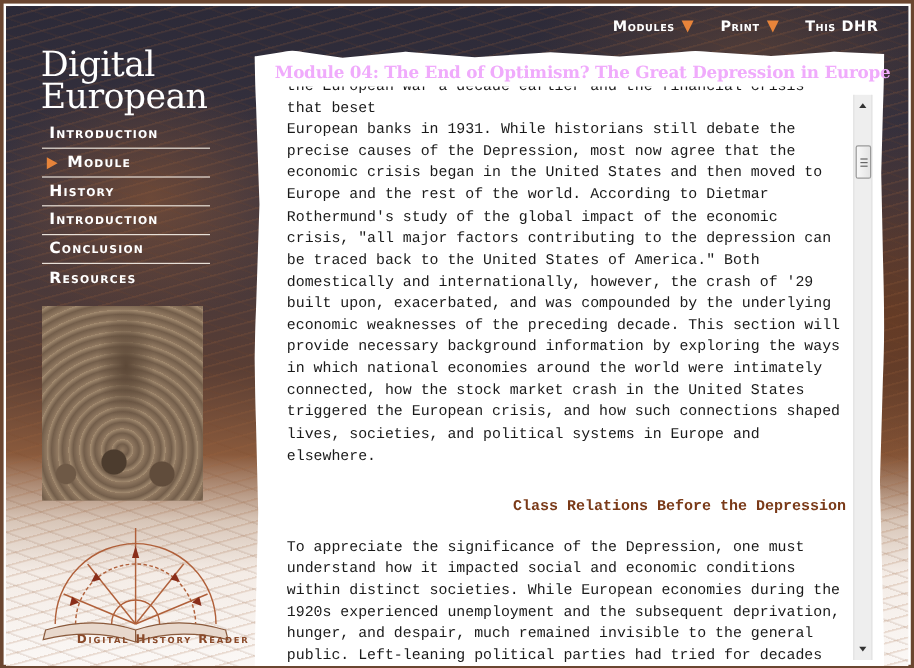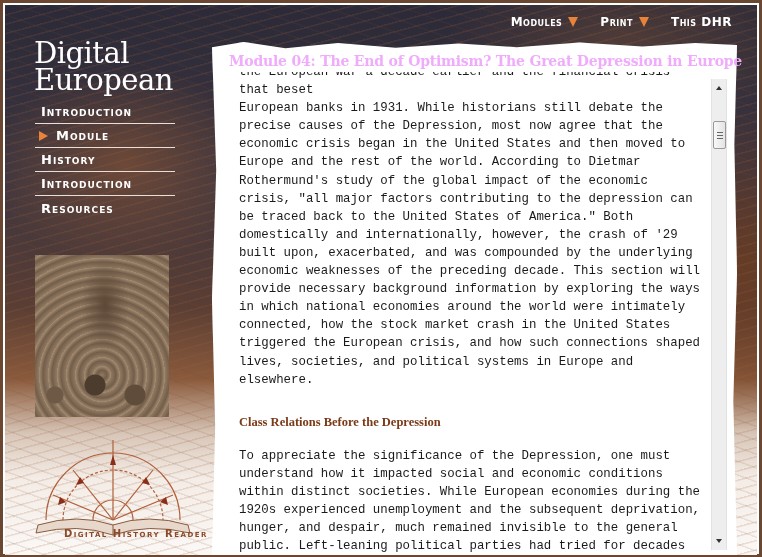--- a/index.html
+++ b/index.html
@@ -78,22 +78,23 @@
       position: absolute; left: 229px; top: 53px; color: #f0abfc;
       font-family: "DejaVu Serif", serif; font-weight: bold; font-size: 14px; letter-spacing: -0.2px;
     }
     .content {
       position: absolute; left: 239px; top: 72px; width: 466px; height: 485px; overflow: hidden;
       font-size: 12.4px; line-height: 18.1px; color: #1a1a1a;
     }
     .content-inner { position: relative; top: -9px; }
     .content p { margin: 0; font-family: Liberation Mono, monospace; }
     .section-heading {
-      color: #7a3a18; font-family: Liberation Serif, serif; font-weight: bold; font-size: 12.5px;
+      color: #7a3a18; font-family: Liberation Mono, monospace; font-weight: bold; font-size: 12.5px;
       margin: 24px 0 16px 0;
+      text-align: right;
     }
     .scrollbar {
       position: absolute; left: 711px; top: 79px; width: 16px; height: 471px;
       background: #eeeeee; border-left: 1px solid #e2e2e2; border-right: 1px solid #e2e2e2;
     }
     .sb-btn { position: absolute; left: 0; width: 14px; height: 14px; display: flex; align-items: center; justify-content: center; cursor: pointer; }
     .sb-btn.up { top: 2px; }
     .sb-btn.down { bottom: 2px; }
     .tri-up { width: 0; height: 0; border-left: 3px solid transparent; border-right: 3px solid transparent; border-bottom: 4px solid #333; }
     .tri-down { width: 0; height: 0; border-left: 3px solid transparent; border-right: 3px solid transparent; border-top: 4px solid #333; }
@@ -136,20 +137,23 @@
   </div>
   <div class="side-item" style="padding-left:4px;">
     <span class="arrow"></span>
     <span>Module</span>
   </div>
   <div class="side-item">
     <span>History</span>
   </div>
   <div class="side-item">
     <span>Introduction</span>
+  </div>
+  <div class="side-item">
+    <span>Conclusion</span>
   </div>
   <div class="side-item">
     <span>Resources</span>
   </div>
 </div>
 
 <div class="photo"></div>
 
 <svg class="logo" viewBox="0 0 190 120">
   <g fill="none" stroke="#b0603a" stroke-width="1.2">

